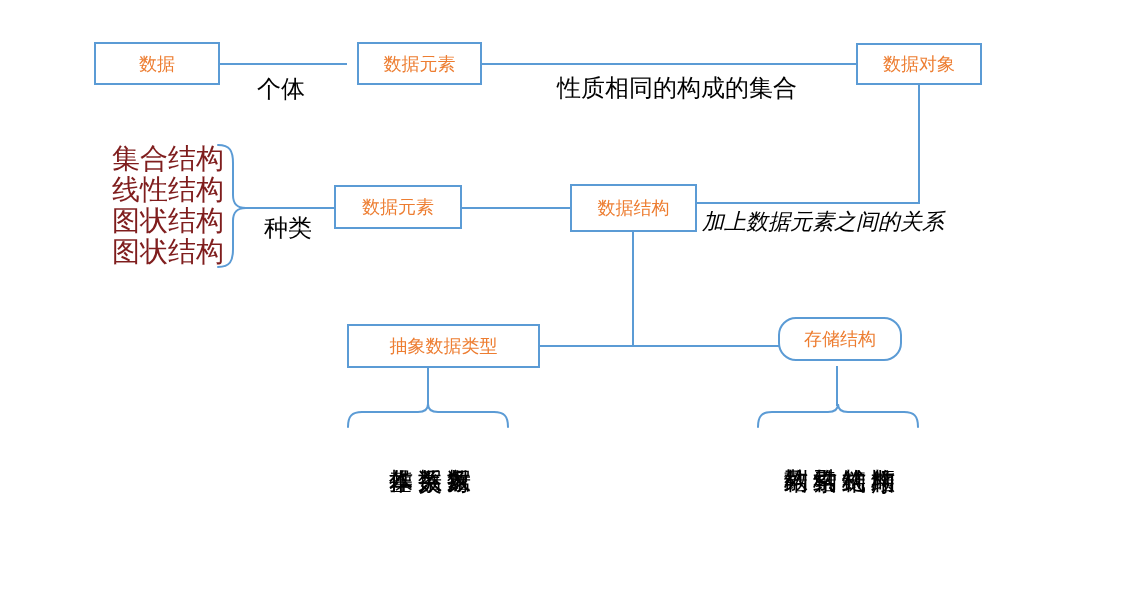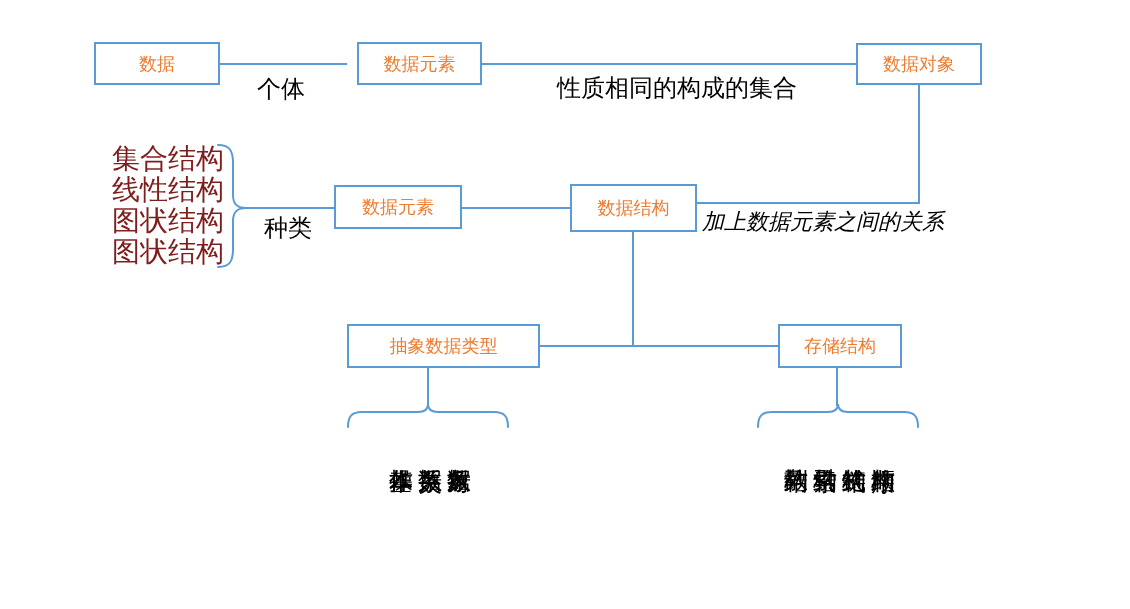--- a/index.html
+++ b/index.html
@@ -94,21 +94,21 @@
   <div class="hline" style="left:539px; top:345px; width:240px;"></div>
   <div class="vline" style="left:427px; top:366px; height:40px;"></div>
   <div class="vline" style="left:836px; top:366px; height:40px;"></div>
 
   <div class="node" style="left:94px; top:42px; width:126px; height:43px;">数据</div>
   <div class="node" style="left:346px; top:42px; width:125px; height:43px;margin-left:11px;">数据元素</div>
   <div class="node" style="left:856px; top:43px; width:126px; height:42px;">数据对象</div>
   <div class="node" style="left:334px; top:185px; width:128px; height:44px;">数据元素</div>
   <div class="node" style="left:570px; top:184px; width:127px; height:48px;">数据结构</div>
   <div class="node" style="left:347px; top:324px; width:193px; height:44px;">抽象数据类型</div>
-  <div class="node" style="left:778px; top:324px; width:124px; height:44px;">存储结构</div>
+  <div class="node" style="left:778px; top:317px; width:124px; height:44px;border-radius:18px;">存储结构</div>
 
   <div class="elabel" style="left:257px; top:33px; font-size:24px;">个体</div>
   <div class="elabel" style="left:557px; top:32px; font-size:24px;">性质相同的构成的集合</div>
   <div class="elabel" style="left:264px; top:172px; font-size:24px;">种类</div>
   <div class="elabel" style="left:702px; top:167px; font-size:22px;font-style:italic;">加上数据元素之间的关系</div>
 
   <div class="kinds-list">
     <div>集合结构</div>
     <div>线性结构</div>
     <div>图状结构</div>

